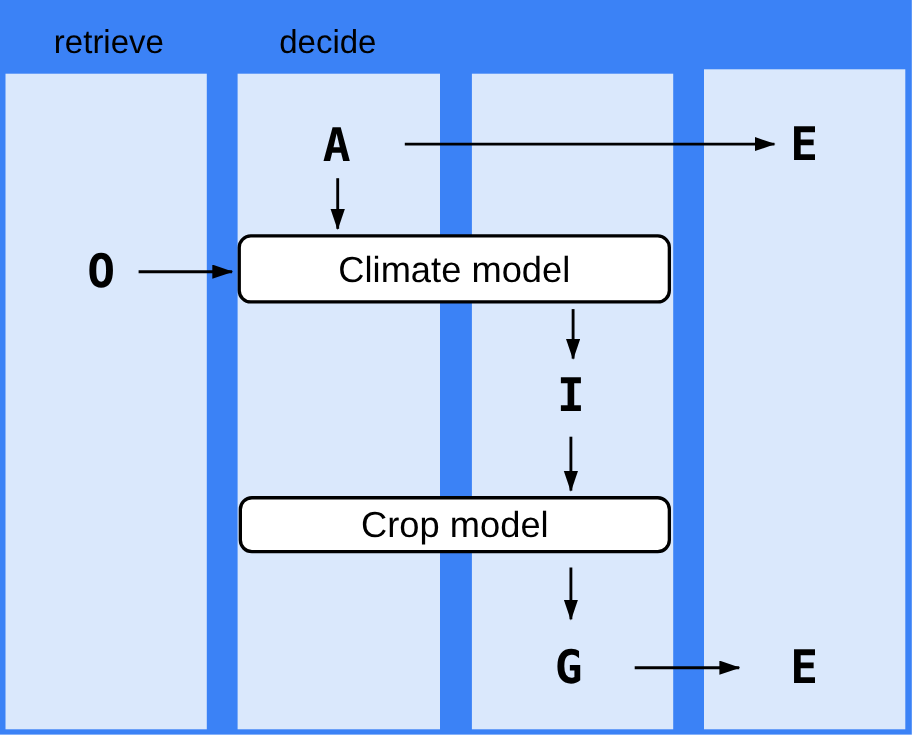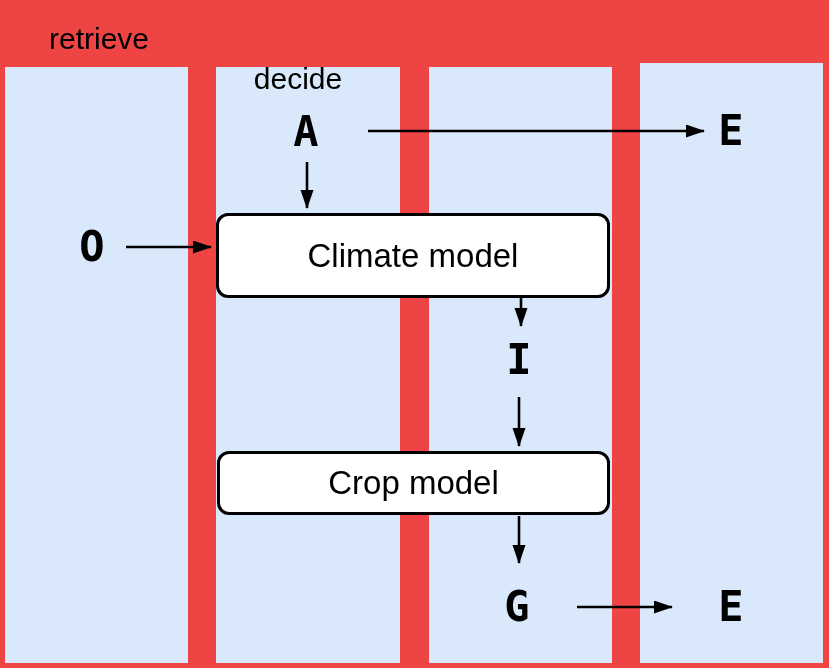--- a/index.html
+++ b/index.html
@@ -8,21 +8,21 @@
     --box-fill: #ffffff;
     --box-border: #000000;
     --text-color: #000000;
   }
   * { margin: 0; padding: 0; box-sizing: border-box; }
   html, body { background: #ffffff; }
   .canvas {
     position: relative;
     width: 829px;
     height: 668px;
-    background: #ef4444;
+    background: #3b82f6;
     font-family: "Liberation Sans", sans-serif;
     overflow: hidden;
   }
   
   .lane {
     position: absolute;
     top: 67px;
     height: 596px;
     background: var(--column-fill);
   }
@@ -35,21 +35,21 @@
   .lane-header {
     position: absolute;
     transform: translateX(-50%);
     font-size: 30px;
     font-weight: 400;
     color: var(--text-color);
     white-space: nowrap;
     line-height: 1;
   }
   .hdr-1 { left: 99px;  top: 24px; }
-  .hdr-2 { left: 298px; top: 24px; margin-top: 40px; }
+  .hdr-2 { left: 298px; top: 24px; }
   .hdr-3 { left: 518px; top: 24px; }
   .hdr-4 { left: 730px; top: 16px; }
 
   
   .node-letter {
     position: absolute;
     transform: translate(-50%, -50%);
     font-family: "DejaVu Sans Mono", monospace;
     font-weight: 700;
     font-size: 42px;
@@ -70,22 +70,22 @@
     background: var(--box-fill);
     border: 3px solid var(--box-border);
     border-radius: 12px;
     display: flex;
     align-items: center;
     justify-content: center;
     font-size: 33px;
     color: var(--text-color);
     white-space: nowrap;
   }
-  .box-climate { left: 216px; top: 213px; width: 394px; height: 85px; }
-  .box-crop    { left: 217px; top: 451px; width: 393px; height: 64px; }
+  .box-climate { left: 216px; top: 213px; width: 394px; height: 63px; }
+  .box-crop    { left: 217px; top: 451px; width: 393px; height: 52px; }
 
   
   .edges {
     position: absolute;
     left: 0; top: 0;
     width: 829px;
     height: 668px;
     pointer-events: none;
   }
   .edge {

